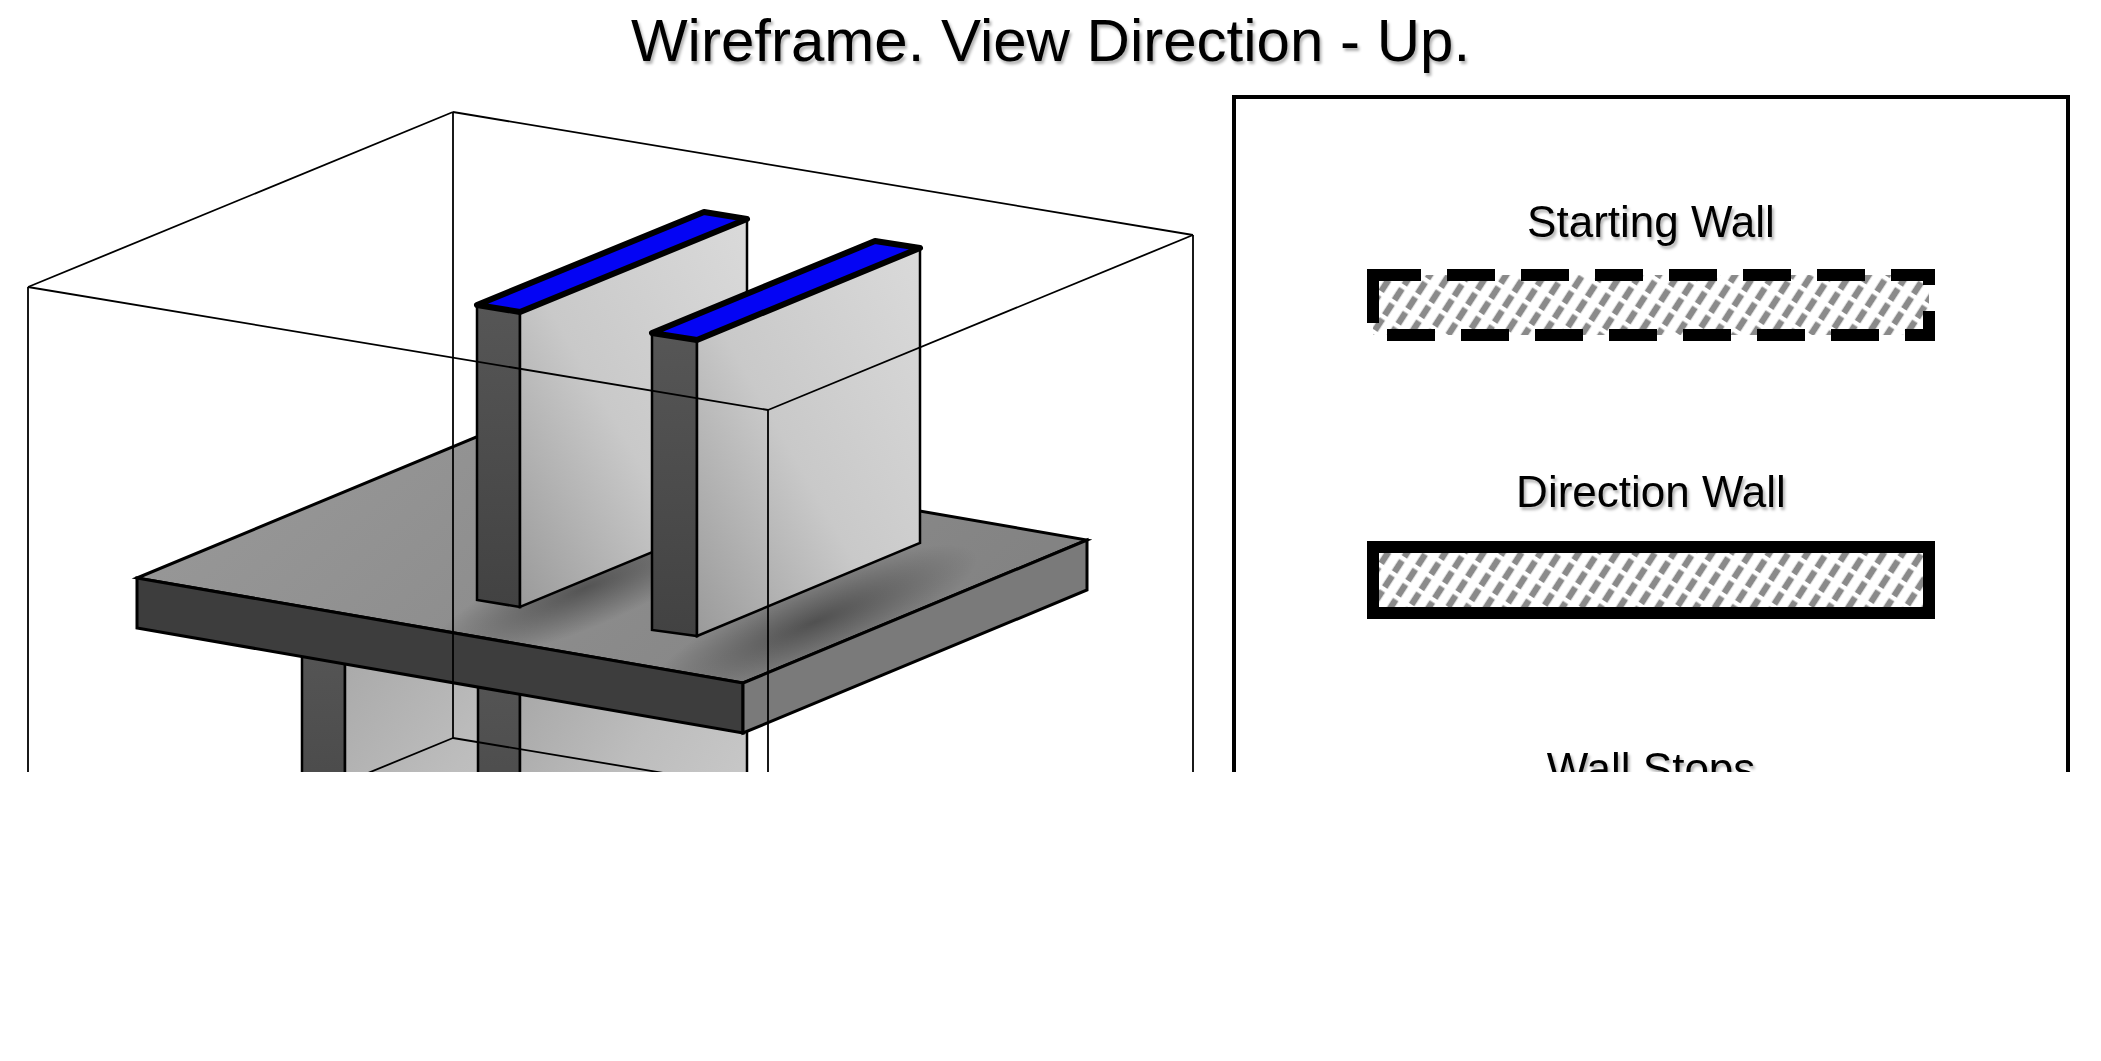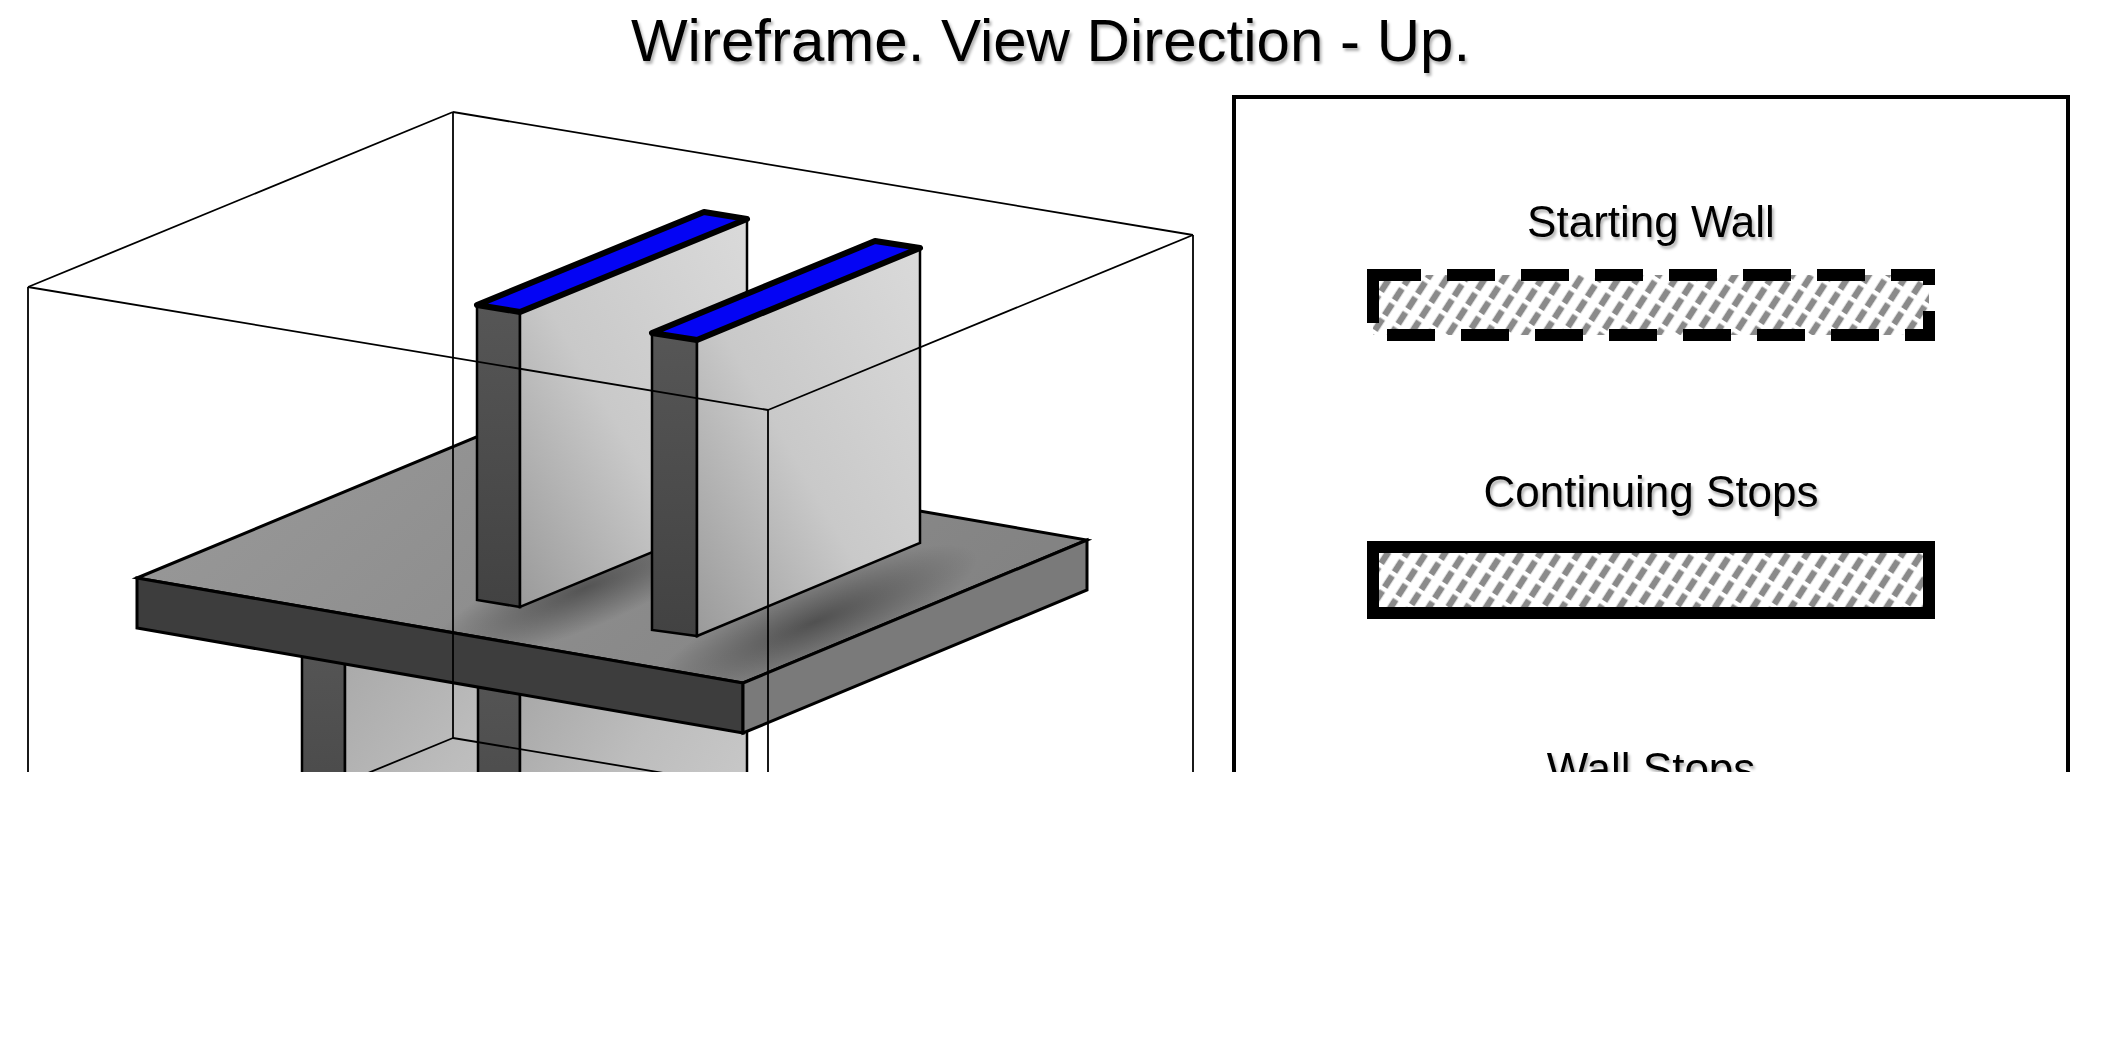--- a/index.html
+++ b/index.html
@@ -120,21 +120,21 @@
     <div class="legend-label" style="top:98px;">Starting Wall</div>
     <svg class="legend-swatch" style="top:170px;" width="568" height="72" viewBox="0 0 568 72">
       <defs>
         <pattern id="hatch1" patternUnits="userSpaceOnUse" width="16" height="18" patternTransform="rotate(33)">
           <line x1="8" y1="-2" x2="8" y2="20" stroke-width="6.5" stroke-dasharray="13 4.5" stroke="#8a8a8a"></line>
         </pattern>
       </defs>
       <rect x="6" y="6" width="556" height="60" fill="url(#hatch1)" stroke="#000" stroke-width="12" stroke-dasharray="48 26"></rect>
     </svg>
 
-    <div class="legend-label" style="top:368px;">Continuing Stops</div>
+    <div class="legend-label" style="top:368px;">Direction Wall</div>
     <svg class="legend-swatch" style="top:442px;" width="568" height="78" viewBox="0 0 568 78">
       <defs>
         <pattern id="hatch2" patternUnits="userSpaceOnUse" width="16" height="18" patternTransform="rotate(33)">
           <line x1="8" y1="-2" x2="8" y2="20" stroke-width="6.5" stroke-dasharray="13 4.5" stroke="#8a8a8a"></line>
         </pattern>
       </defs>
       <rect x="6" y="6" width="556" height="66" fill="url(#hatch2)" stroke="#000" stroke-width="12"></rect>
     </svg>
 
     <div class="legend-label" style="top:645px;text-decoration:underline;">Wall Stops</div>

